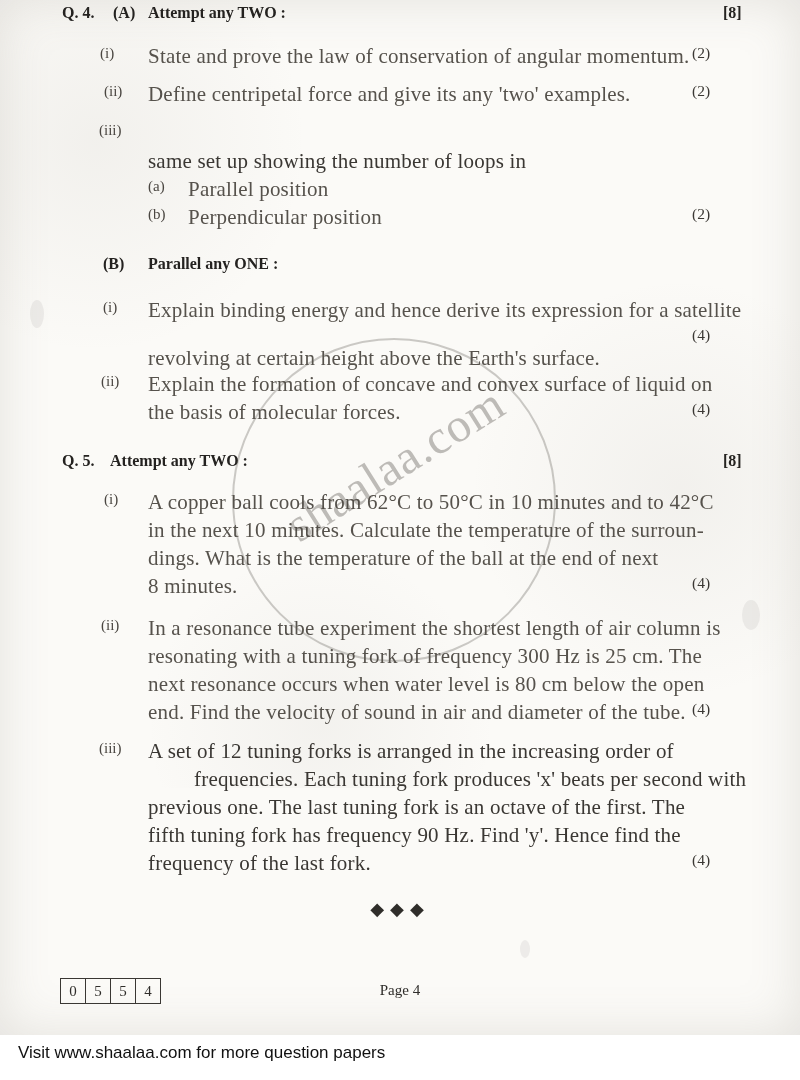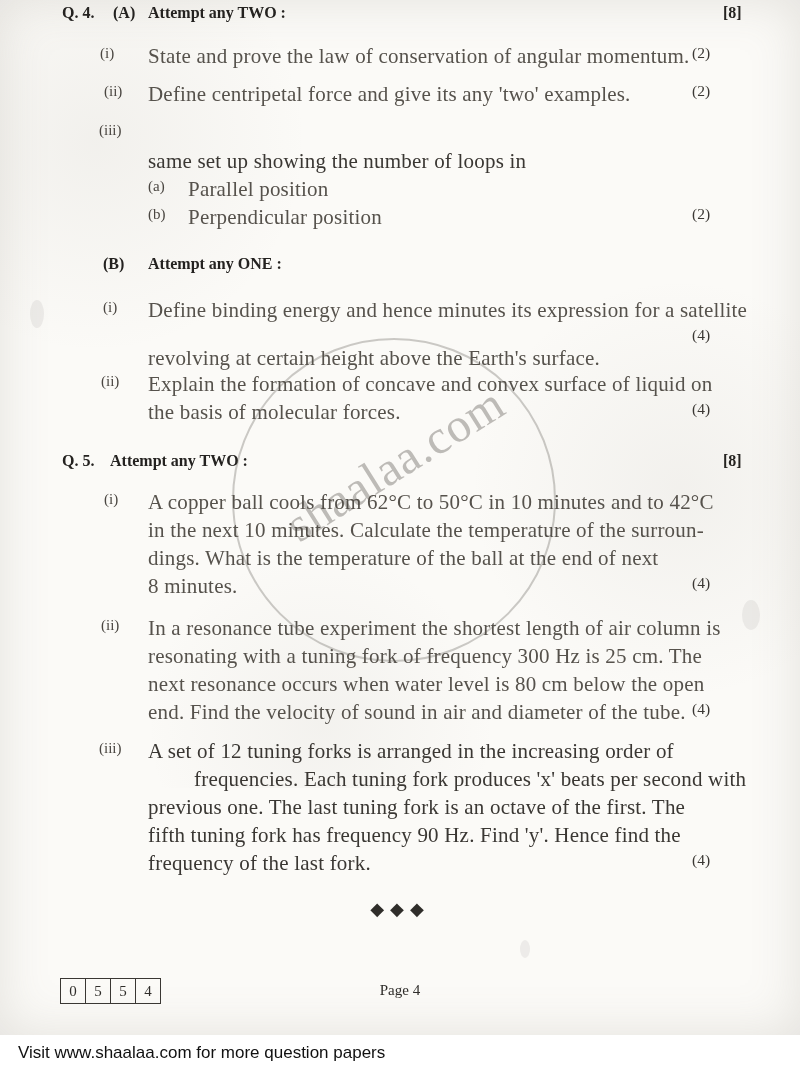--- a/index.html
+++ b/index.html
@@ -203,24 +203,24 @@
     <div class="line" style="left:148px; top:149px;">same set up showing the number of loops in</div>
 
     <div class="rom" style="left:148px; top:178px;">(a)</div>
     <div class="line faded" style="left:188px; top:177px;">Parallel position</div>
 
     <div class="rom" style="left:148px; top:206px;">(b)</div>
     <div class="line faded" style="left:188px; top:205px;">Perpendicular position</div>
     <div class="marks" style="left:692px; top:205px;">(2)</div>
 
     <div class="qlabel" style="left:103px; top:255px;">(B)</div>
-    <div class="qlabel" style="left:148px; top:255px;">Attempt any ONE :</div>
+    <div class="qlabel" style="left:148px; top:255px;">Parallel any ONE :</div>
 
     <div class="rom" style="left:103px; top:299px;">(i)</div>
-    <div class="line faded" style="left:148px; top:298px;">Define binding energy and hence minutes its expression for a satellite</div>
+    <div class="line faded" style="left:148px; top:298px;">Explain binding energy and hence derive its expression for a satellite</div>
     <div class="line faded" style="left:148px; top:310px;margin-top:36px;">revolving at certain height above the Earth's surface.</div>
     <div class="marks" style="left:692px; top:326px;">(4)</div>
 
     <div class="rom" style="left:101px; top:373px;">(ii)</div>
     <div class="line faded" style="left:148px; top:372px;">Explain the formation of concave and convex surface of liquid on</div>
     <div class="line faded" style="left:148px; top:400px;">the basis of molecular forces.</div>
     <div class="marks" style="left:692px; top:400px;">(4)</div>
 
     <div class="qlabel" style="left:62px; top:452px;">Q. 5.</div>
     <div class="qlabel" style="left:110px; top:452px;">Attempt any TWO :</div>

